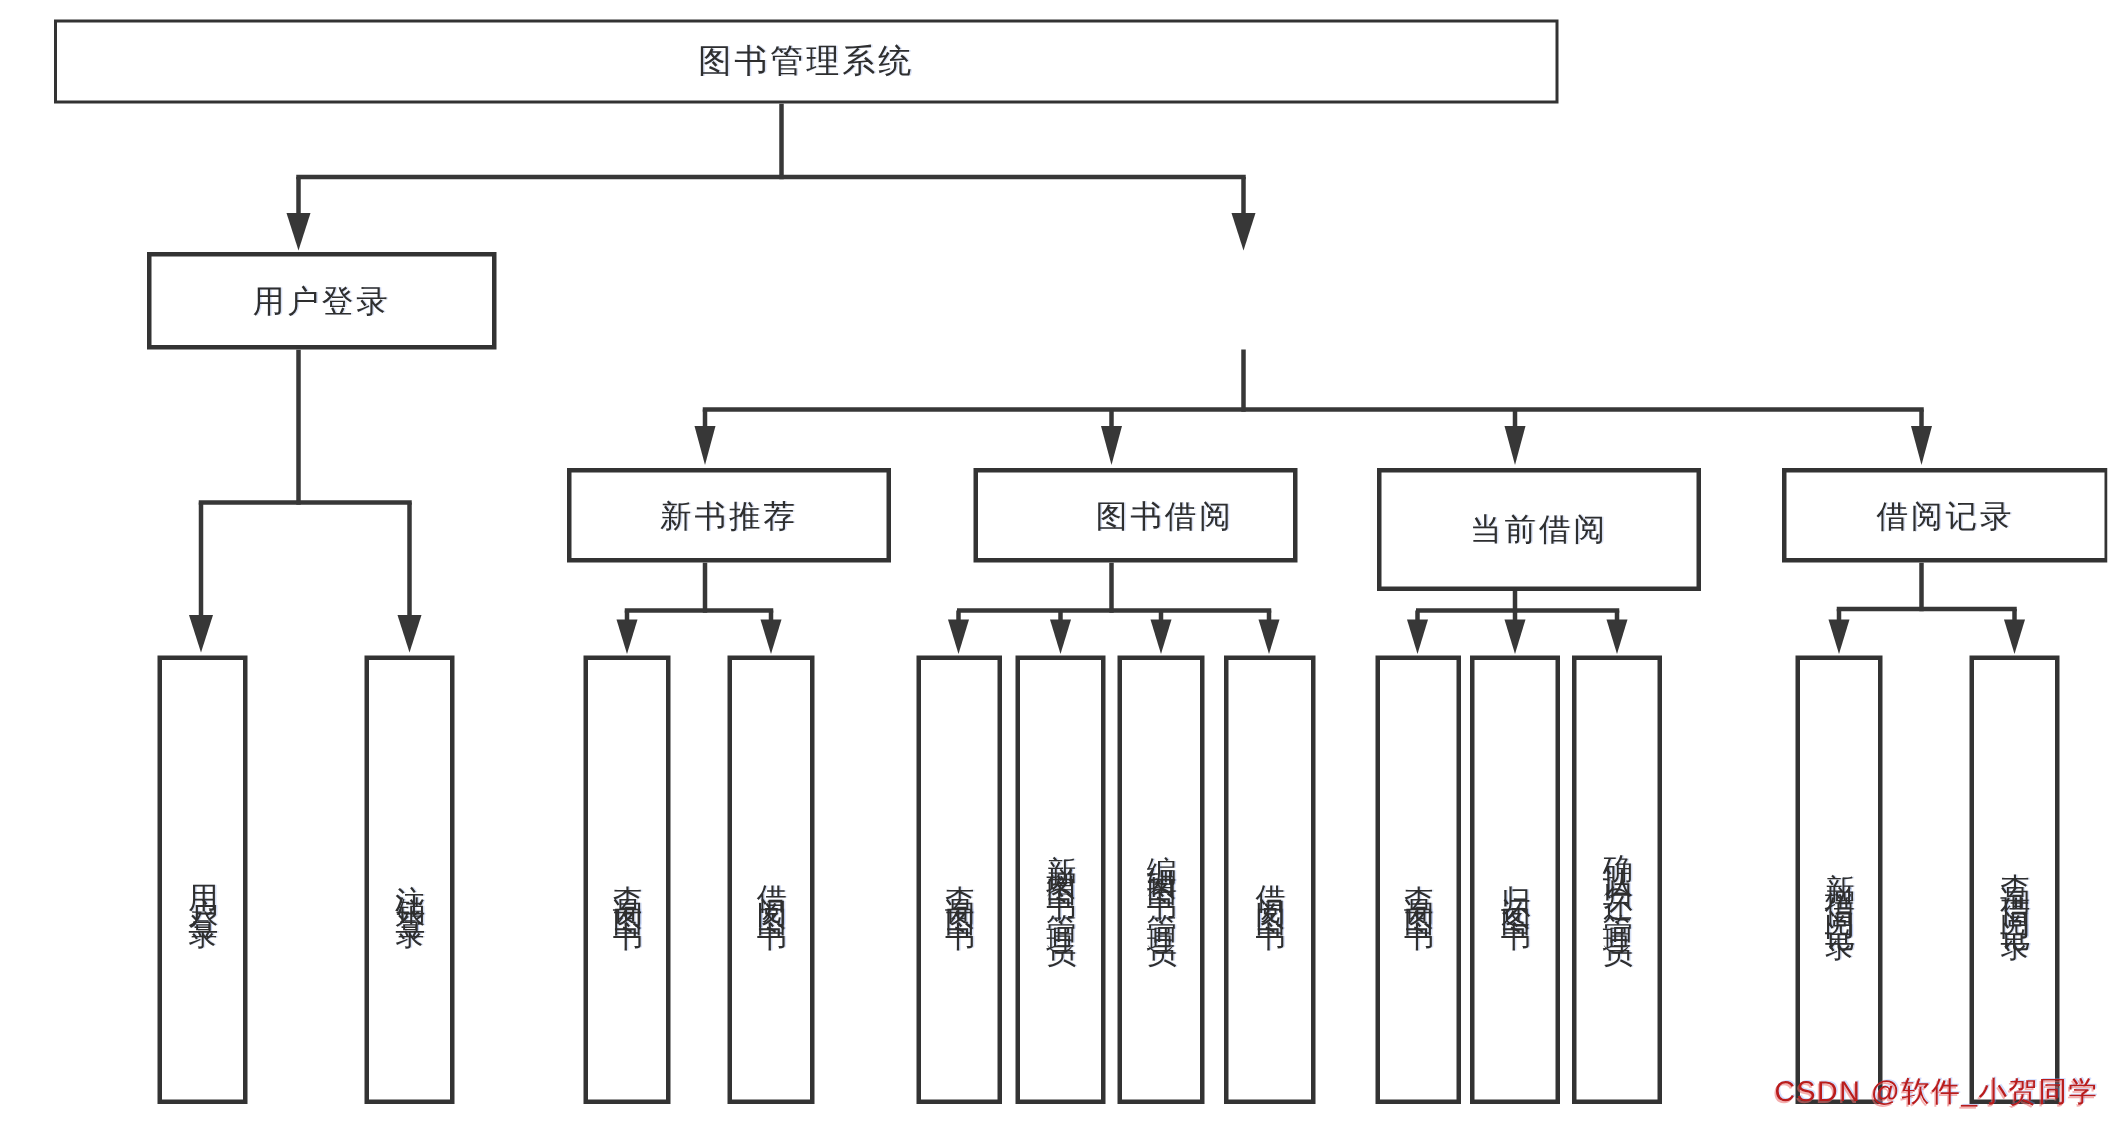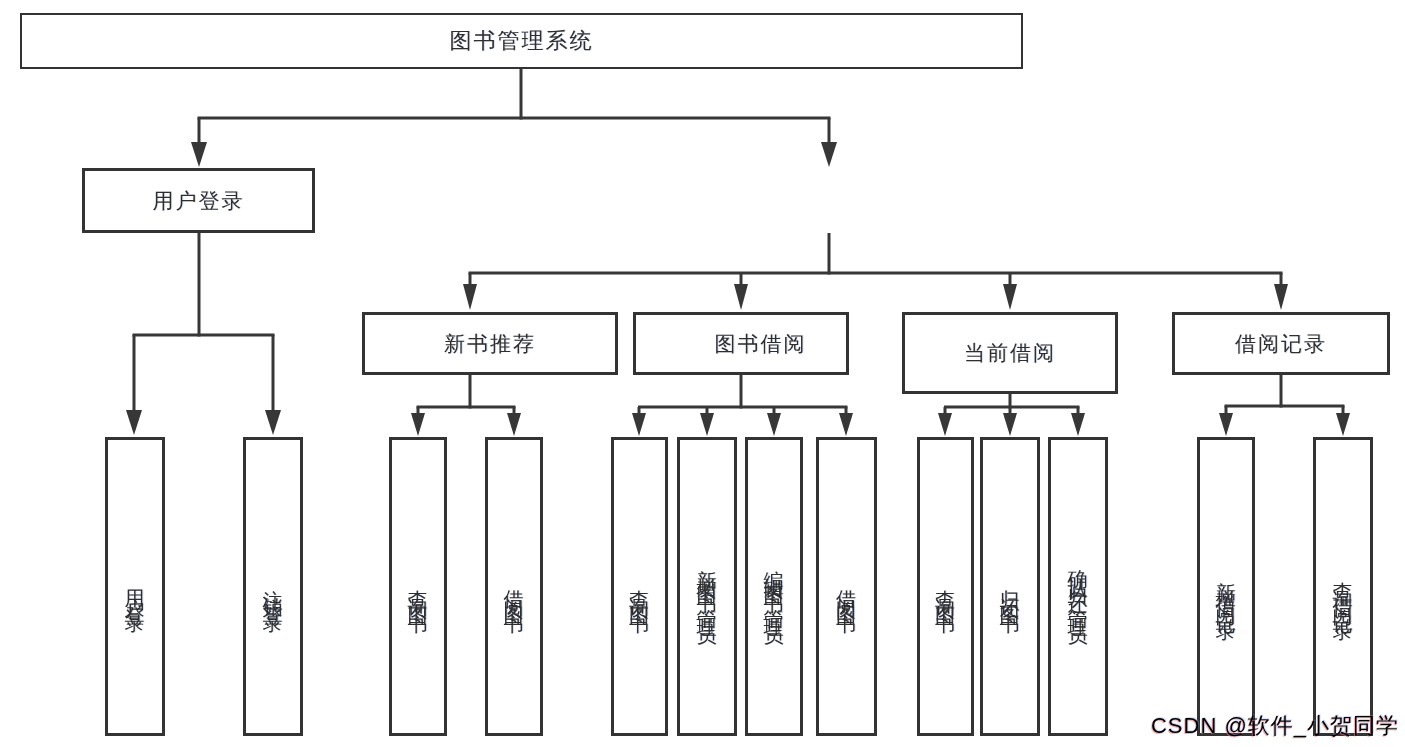--- a/index.html
+++ b/index.html
@@ -35,40 +35,41 @@
     border: 3px solid #333333;
     display: flex;
     align-items: center;
     justify-content: center;
     color: #2e2e2e;
     text-shadow: 1px 0 0 rgba(90,130,220,0.25);
   }
   .hbox {
     font-size: 21px;
     letter-spacing: 2px;
+    margin-left: 16px;
   }
   .root {
     font-size: 22px;
     border-width: 2.5px;
   }
   .vbox {
     writing-mode: vertical-rl;
     text-orientation: mixed;
     font-size: 20px;
     letter-spacing: 8px;
     line-height: 1;
     padding-top: 6px;
   }
   .watermark {
     position: absolute;
     right: 6px;
     bottom: 6px;
-    font-size: 22px;
+    font-size: 19px;
     letter-spacing: 1px;
-    color: #000000;
+    color: #b91c1c;
     text-shadow: -1px 1px 0 rgba(235,110,110,0.55), 1px -1px 0 rgba(120,160,255,0.35);
     white-space: nowrap;
   }
 </style>
 </head>
 <body>
 
 <div id="canvas">
 
   <svg id="connectors" viewBox="0 0 1405 747" xmlns="http://www.w3.org/2000/svg" aria-hidden="true">
@@ -130,21 +131,21 @@
     <line x1="1226" y1="406" x2="1226" y2="416"></line>
     <polygon points="1219,413 1233,413 1226,436"></polygon>
     <line x1="1343" y1="406" x2="1343" y2="416"></line>
     <polygon points="1336,413 1350,413 1343,436"></polygon>
   </svg>
 
   <div class="node hbox root" style="left:20px; top:13px; width:1003px; height:56px;">图书管理系统</div>
 
   <div class="node hbox" style="left:82px; top:168px; width:233px; height:65px;">用户登录</div>
 
-  <div class="node hbox" style="left:362px; top:312px; width:256px; height:63px;">新书推荐</div>
+  <div class="node hbox" style="left:362px; top:312px; width:216px; height:63px;">新书推荐</div>
   <div class="node hbox" style="left:633px; top:312px; width:216px; height:63px;padding-left:39px;">图书借阅</div>
   <div class="node hbox" style="left:902px; top:312px; width:216px; height:82px;">当前借阅</div>
   <div class="node hbox" style="left:1172px; top:312px; width:218px; height:63px;">借阅记录</div>
 
   <div class="node vbox" style="left:105px; top:437px; width:60px; height:299px;">用户登录</div>
   <div class="node vbox" style="left:243px; top:437px; width:60px; height:299px;">注销登录</div>
 
   <div class="node vbox" style="left:389px; top:437px; width:58px; height:299px;">查询图书</div>
   <div class="node vbox" style="left:485px; top:437px; width:58px; height:299px;">借阅图书</div>
 

